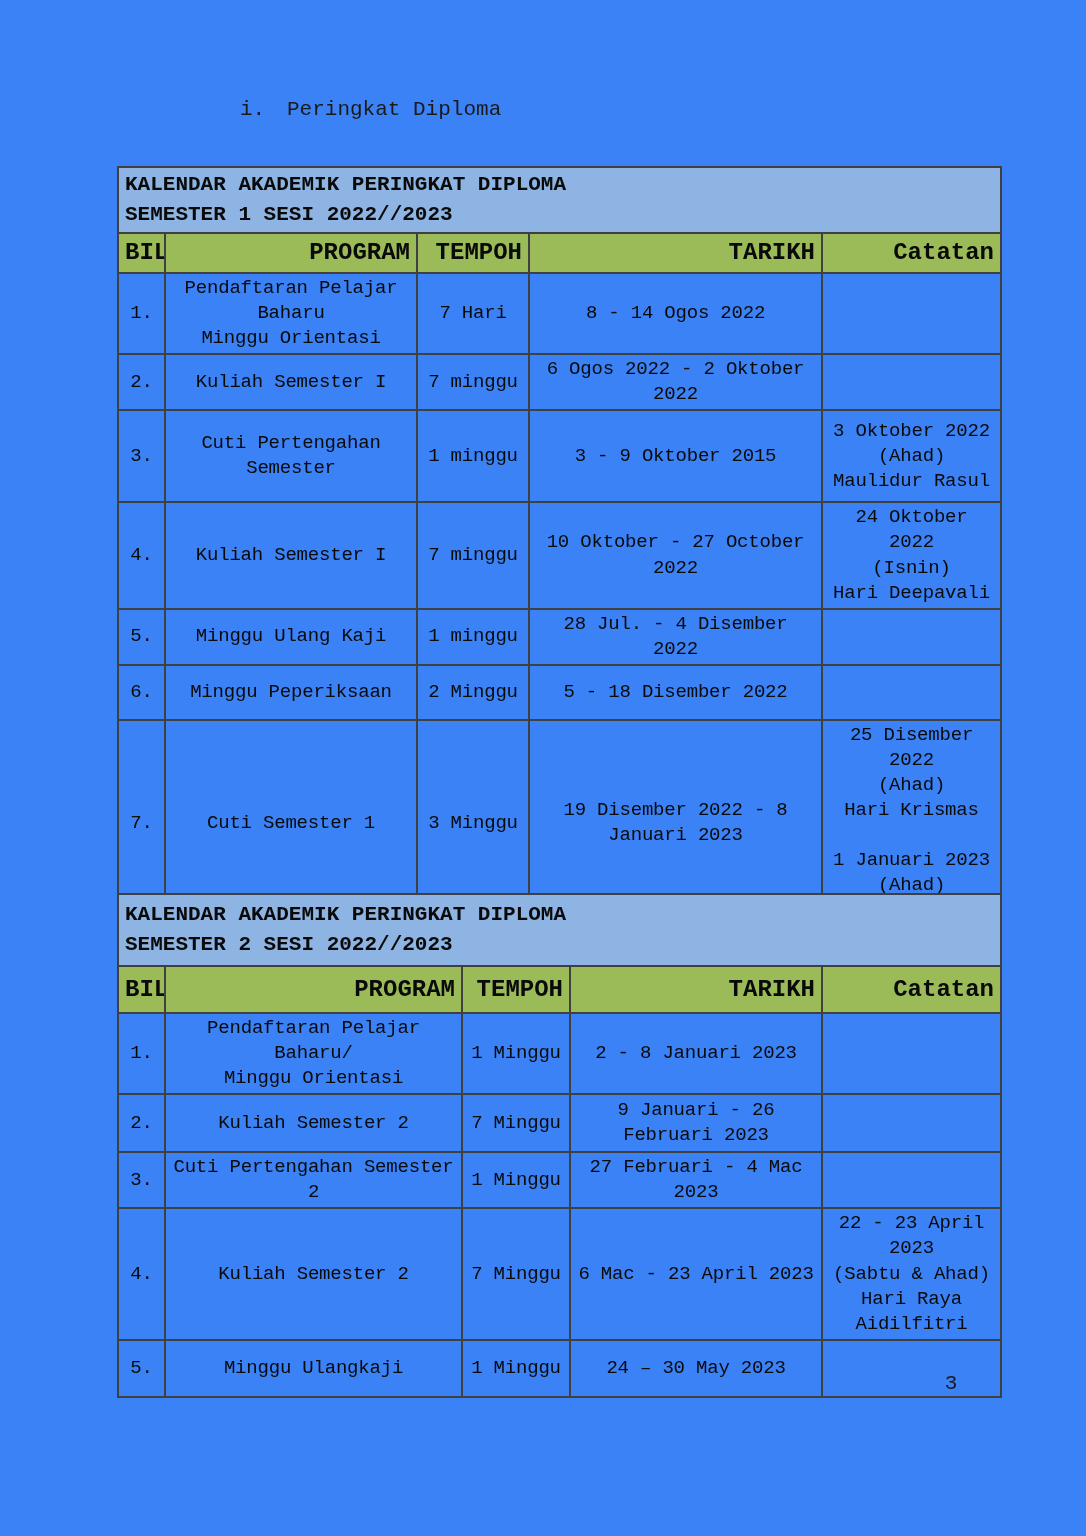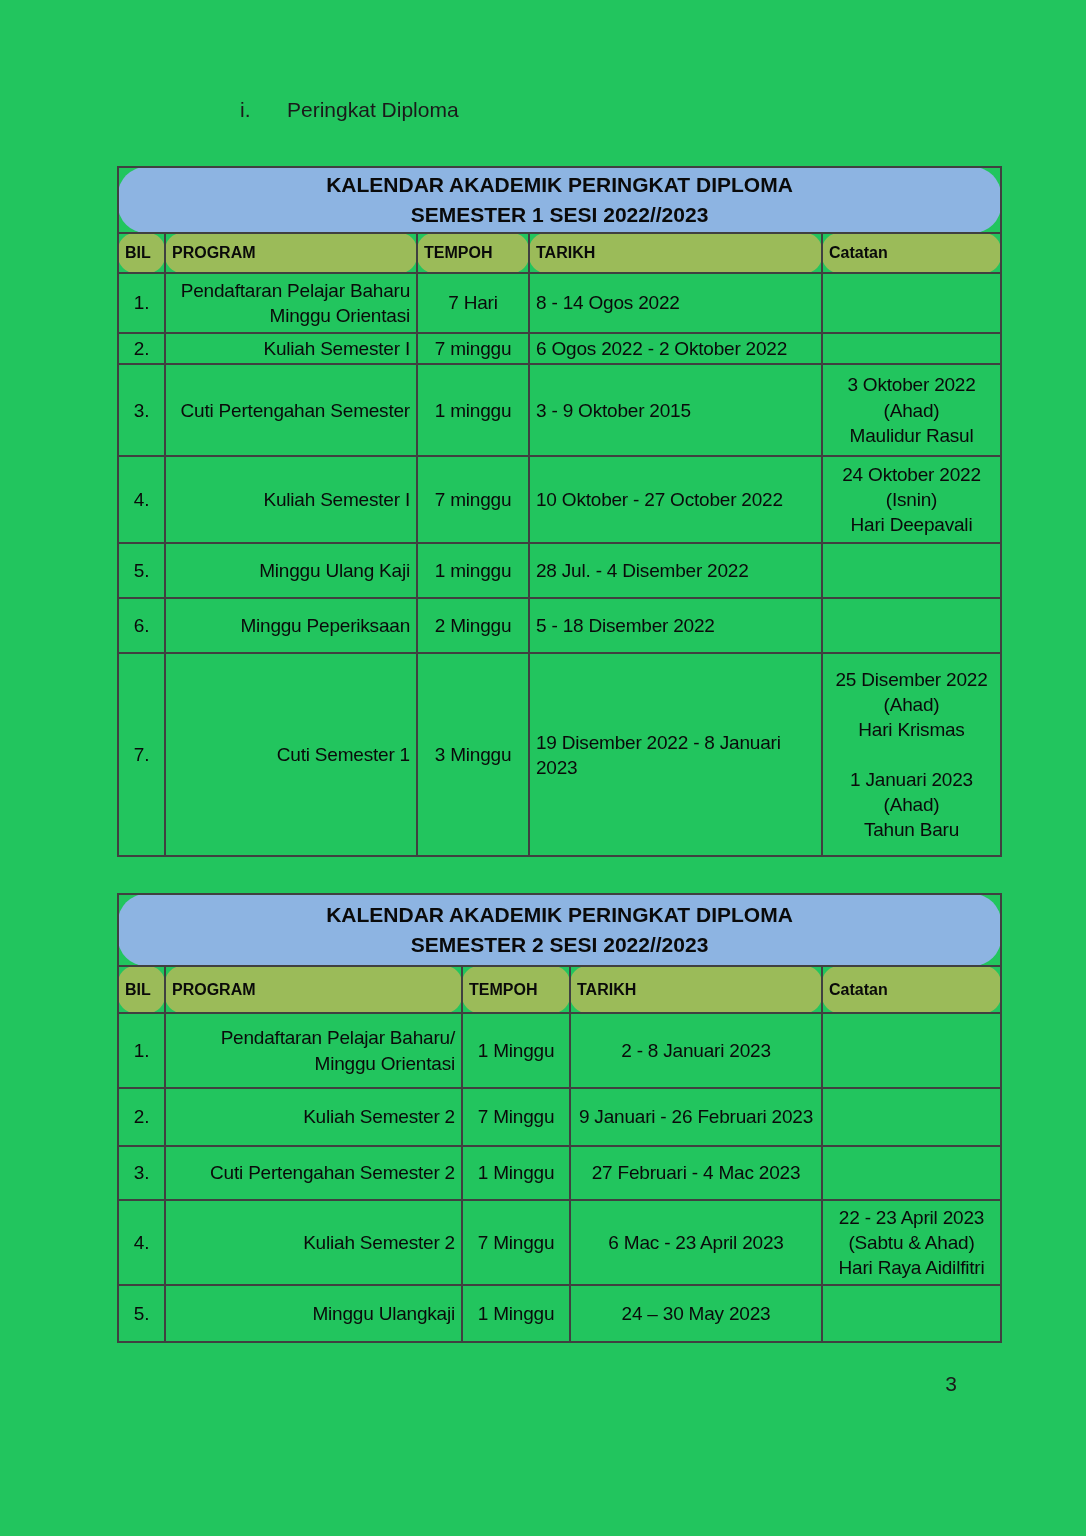--- a/index.html
+++ b/index.html
@@ -5,22 +5,22 @@
   :root{
     --table-title-bg:#8DB4E2;
     --column-header-bg:#9BBB59;
     --table-border:#404040;
   }
   *{box-sizing:border-box;}
   html,body{margin:0;padding:0;background:#ffffff;}
   .page{
     position:relative;
     width:1086px;height:1536px;
-    background:#22c55e;
-    font-family:Liberation Sans, sans-serif;
+    background:#3b82f6;
+    font-family:Liberation Mono, monospace;
     color:#000;
     overflow:hidden;
   }
   .heading{
     position:absolute;top:97px;left:240px;
     font-size:21px;line-height:26px;color:#1a1a1a;
   }
   .heading .idx{display:inline-block;width:47px;}
   table.cal{
     position:absolute;left:117px;
@@ -35,34 +35,34 @@
     padding:2px 6px;
     font-size:19px;
     line-height:1.32;
     vertical-align:middle;
     letter-spacing:-0.2px;
     overflow:hidden;
     color:#0a0a0a;
   }
   tr.title-row th{
     background:var(--table-title-bg);
-    font-size:21px;font-weight:bold;text-align:center;
-    line-height:30px;letter-spacing:0;border-radius:28px;
+    font-size:21px;font-weight:bold;text-align:left;
+    line-height:30px;letter-spacing:0;
   }
   .t1 tr.title-row th{height:66px;}
   .t2 tr.title-row th{height:72px;}
   tr.cols th{
     background:var(--column-header-bg);
-    font-weight:bold;text-align:left;font-size:16px;letter-spacing:0;border-radius:17px;
+    font-weight:bold;text-align:right;font-size:24px;letter-spacing:0;
   }
   .t1 tr.cols th{height:40px;}
   .t2 tr.cols th{height:47px;}
   td.c{text-align:center;}
-  td.l{text-align:right;}
-  td.tarikh-l{text-align:left;padding-left:10px;}
+  td.l{text-align:center;}
+  td.tarikh-l{text-align:center;padding-left:10px;}
   td.pre{white-space:pre-line;}
   
   .t1 tr.r1{height:60px;} .t1 tr.r2{height:30px;} .t1 tr.r3{height:92px;}
   .t1 tr.r4{height:87px;} .t1 tr.r5{height:55px;} .t1 tr.r6{height:55px;}
   .t1 tr.r7{height:203px;}
   
   .t2 tr.r1{height:75px;} .t2 tr.r2{height:58px;} .t2 tr.r3{height:54px;}
   .t2 tr.r4{height:85px;} .t2 tr.r5{height:57px;}
   .pagenum{
     position:absolute;top:1372px;left:936px;width:30px;

